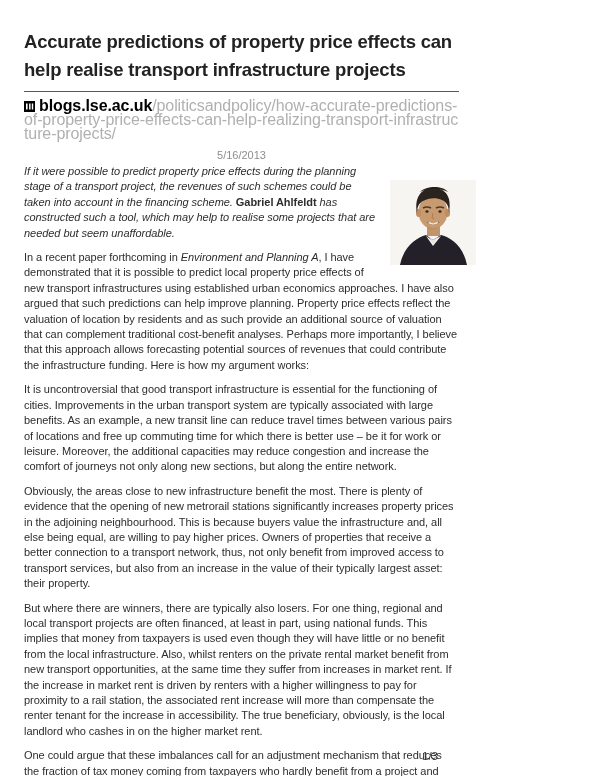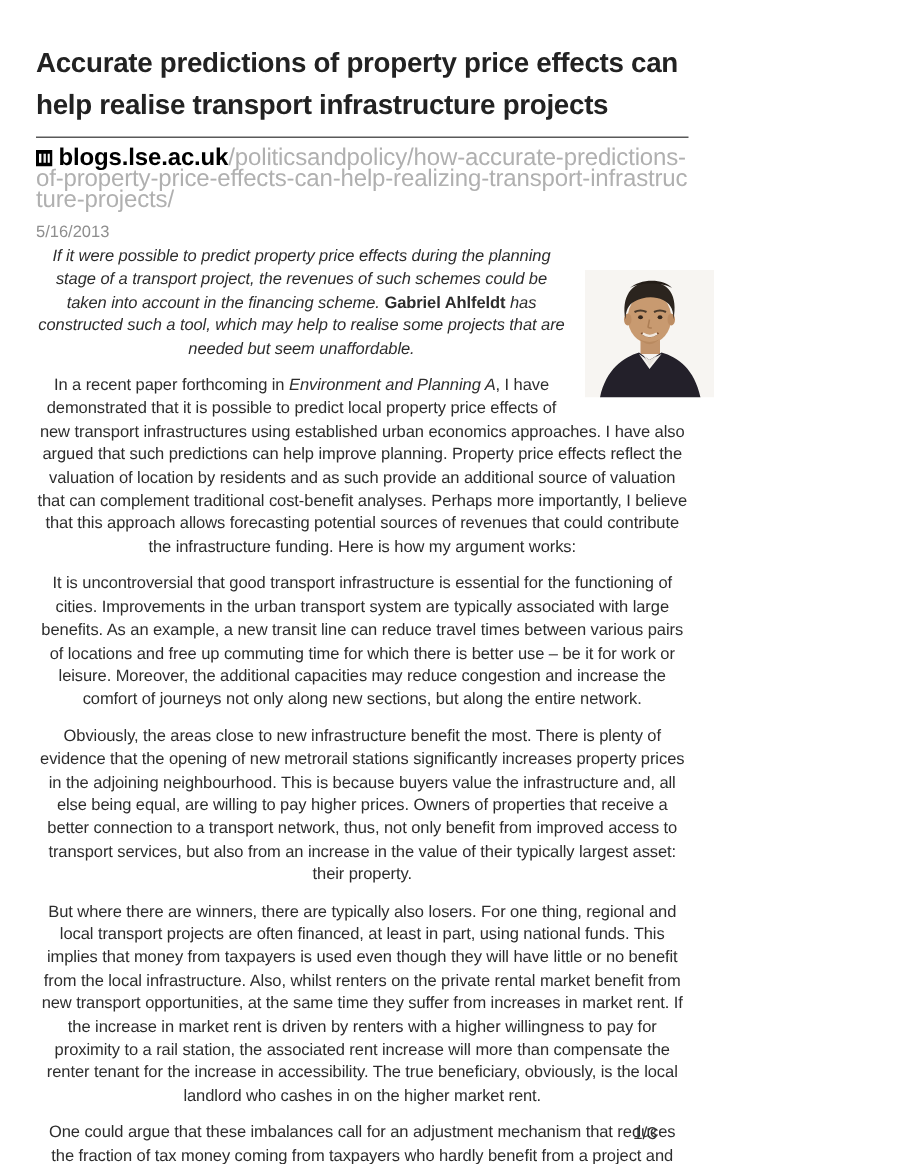--- a/index.html
+++ b/index.html
@@ -43,34 +43,33 @@
     display: inline-block;
     width: 11px; height: 11px;
     vertical-align: -1px;
     margin-right: 4px;
   }
   .site-name {
     font-weight: bold;
     color: #000000;
   }
   .date-line {
-    text-align: left;
+    text-align: center;
     font-size: 11px;
     line-height: 13px;
     color: #8e8e8e;
     margin: 8px 0 2px 0;
   }
 
   .article p {
     font-size: 11px;
     line-height: 15.4px;
     letter-spacing: -0.05px;
     margin-bottom: 9px;
     color: #2d2d2d;
-    text-align: center;
   }
   .intro { font-style: italic; }
   .intro .author-name { font-weight: bold; font-style: normal; }
 
   .author-photo {
     float: right;
     width: 86px; height: 85px;
     margin: 16px -17px 8px 12px;
   }
   .author-photo svg { display: block; width: 86px; height: 85px; }

